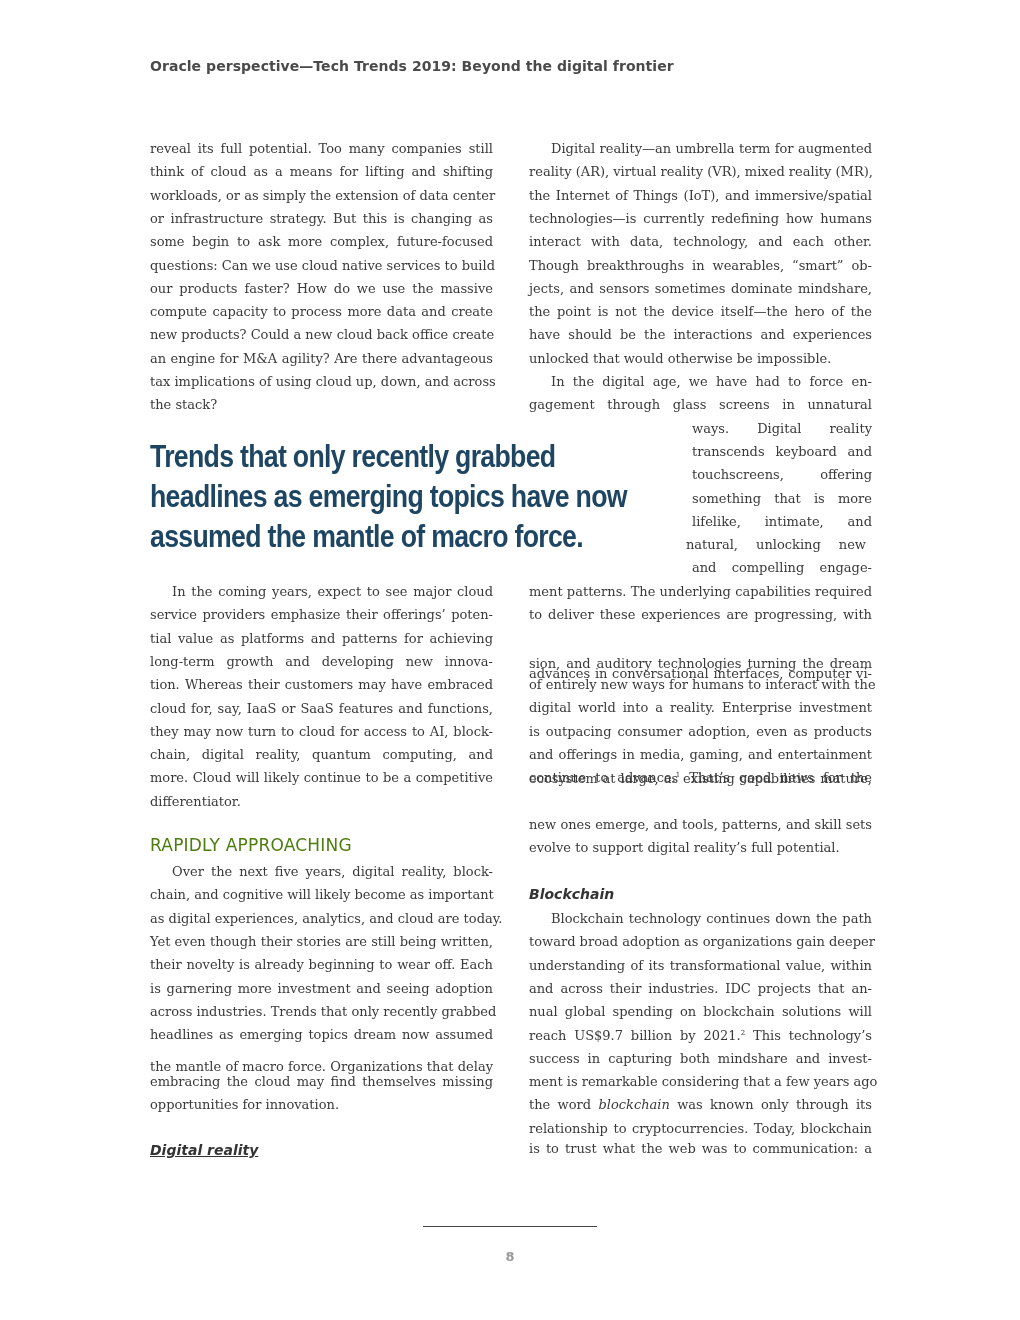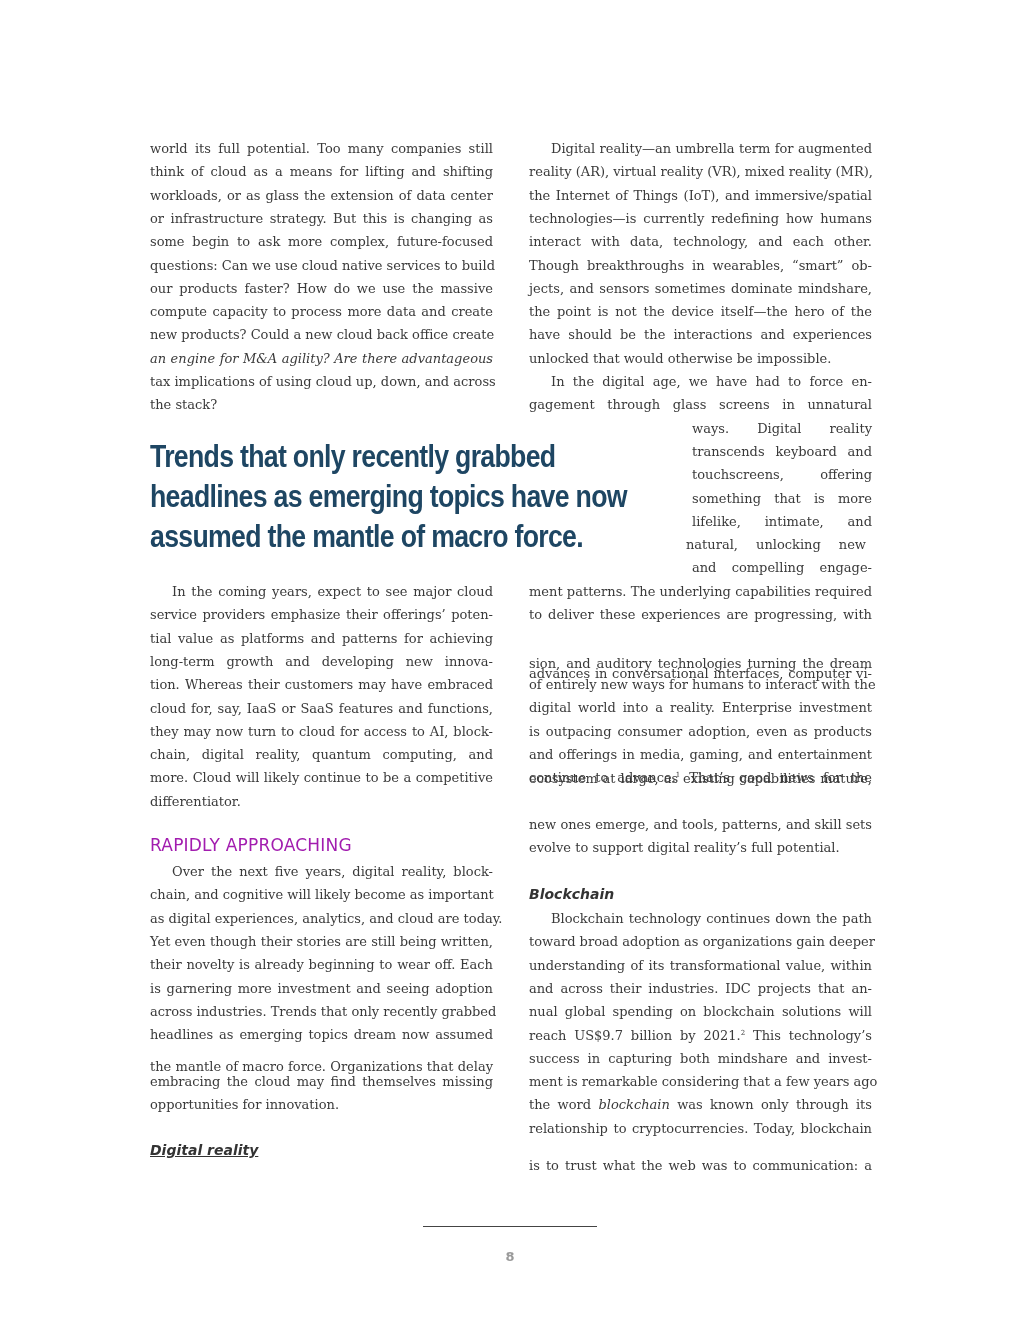--- a/index.html
+++ b/index.html
@@ -22,53 +22,54 @@
     .line.indent { padding-left: 22px; box-sizing: border-box; }
     .pullquote {
       position: absolute; left: 150px; top: 437px; width: 530px;
       font-family: "Liberation Sans", sans-serif; font-weight: bold;
       font-size: 31px; line-height: 40px; color: #1e4663;
       letter-spacing: -0.8px; transform: scaleX(0.86); transform-origin: left top;
     }
     .pq-line { display: block; white-space: nowrap; }
     .section-head {
       position: absolute; left: 150px; top: 835px;
-      font-family: "DejaVu Sans", sans-serif; font-size: 17px; color: #a21caf;
+      font-family: "DejaVu Sans", sans-serif; font-size: 17px; color: #4d7c0f;
       letter-spacing: 0.2px;
     }
     .subhead {
       position: absolute; font-family: "DejaVu Sans", sans-serif;
       font-size: 14px; font-weight: bold; font-style: italic; color: #333333;
     }
     .footer-rule { position: absolute; left: 423px; top: 1226px; width: 174px; height: 1px; background: #444444; }
     .page-number {
       position: absolute; left: 0; width: 1020px; top: 1249px; text-align: center;
       font-family: "DejaVu Sans", sans-serif; font-size: 13px; font-weight: bold; color: #9a9a9a;
     }
     sup { font-size: 7px; line-height: 0; vertical-align: 5px; }
     em { font-style: italic; }
   </style>
 </head>
 <body>
 
 <div class="page">
 
+  <div class="running-head">Oracle perspective—Tech Trends 2019: Beyond the digital frontier</div>
 
   <div class="col col-left" style="top:137px;">
     <div>
-      <div class="line" style="top: 0px; width: 343px;">world its full potential. Too many companies still</div>
+      <div class="line" style="top: 0px; width: 343px;">reveal its full potential. Too many companies still</div>
       <div class="line" style="top: 23.3px; width: 343px;">think of cloud as a means for lifting and shifting</div>
-      <div class="line" style="top: 46.6px; width: 343px;">workloads, or as glass the extension of data center</div>
+      <div class="line" style="top: 46.6px; width: 343px;">workloads, or as simply the extension of data center</div>
       <div class="line" style="top: 69.9px; width: 343px;">or infrastructure strategy. But this is changing as</div>
       <div class="line" style="top: 93.2px; width: 343px;">some begin to ask more complex, future-focused</div>
       <div class="line" style="top: 116.5px; width: 343px;">questions: Can we use cloud native services to build</div>
       <div class="line" style="top: 139.8px; width: 343px;">our products faster? How do we use the massive</div>
       <div class="line" style="top: 163.1px; width: 343px;">compute capacity to process more data and create</div>
       <div class="line" style="top: 186.4px; width: 343px;">new products? Could a new cloud back office create</div>
-      <div class="line" style="top: 209.7px; width: 343px; font-style: italic;">an engine for M&amp;A agility? Are there advantageous</div>
+      <div class="line" style="top: 209.7px; width: 343px;">an engine for M&amp;A agility? Are there advantageous</div>
       <div class="line" style="top: 233px; width: 343px;">tax implications of using cloud up, down, and across</div>
       <div class="line last" style="top: 256.3px; width: 343px;">the stack?</div>
     </div>
   </div>
 
   <div class="pullquote">
     <span class="pq-line">Trends that only recently grabbed</span>
     <span class="pq-line">headlines as emerging topics have now</span>
     <span class="pq-line">assumed the mantle of macro force.</span>
   </div>
@@ -153,19 +154,19 @@
       <div class="line indent" style="top: 0px; width: 343px;">Blockchain technology continues down the path</div>
       <div class="line" style="top: 23.3px; width: 343px;">toward broad adoption as organizations gain deeper</div>
       <div class="line" style="top: 46.6px; width: 343px;">understanding of its transformational value, within</div>
       <div class="line" style="top: 69.9px; width: 343px;">and across their industries. IDC projects that an-</div>
       <div class="line" style="top: 93.2px; width: 343px;">nual global spending on blockchain solutions will</div>
       <div class="line" style="top: 116.5px; width: 343px;"><span>reach US$9.7 billion by 2021.</span><sup>2</sup><span> This technology’s</span></div>
       <div class="line" style="top: 139.8px; width: 343px;">success in capturing both mindshare and invest-</div>
       <div class="line" style="top: 163.1px; width: 343px;">ment is remarkable considering that a few years ago</div>
       <div class="line" style="top: 186.4px; width: 343px;"><span>the word </span><em>blockchain</em><span> was known only through its</span></div>
       <div class="line" style="top: 209.7px; width: 343px;">relationship to cryptocurrencies. Today, blockchain</div>
-      <div class="line" style="top: 247px; width: 343px;">is to trust what the web was to communication: a</div>
+      <div class="line" style="top: 230px; width: 343px;">is to trust what the web was to communication: a</div>
     </div>
   </div>
 
   <div class="footer-rule"></div>
   <div class="page-number">8</div>
 </div>
 
 </body></html>

